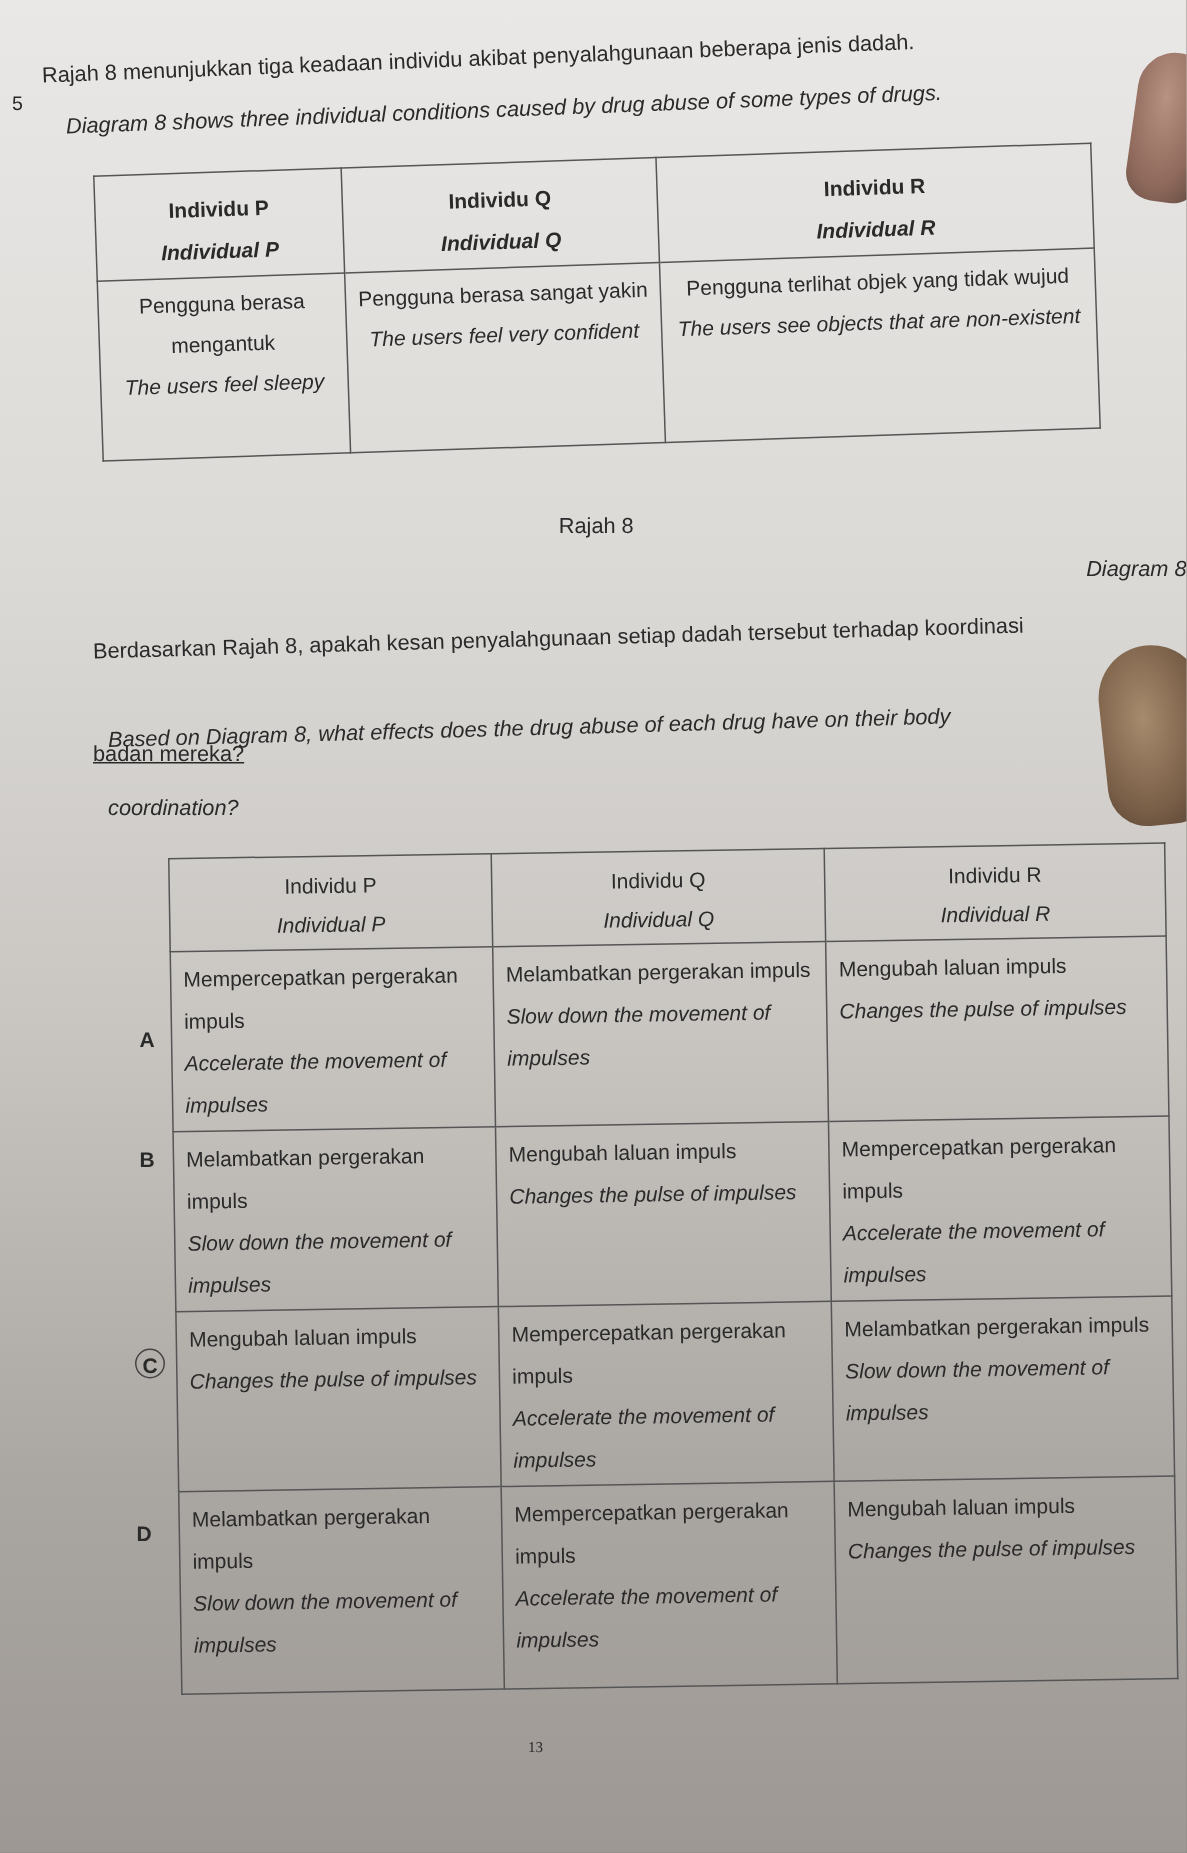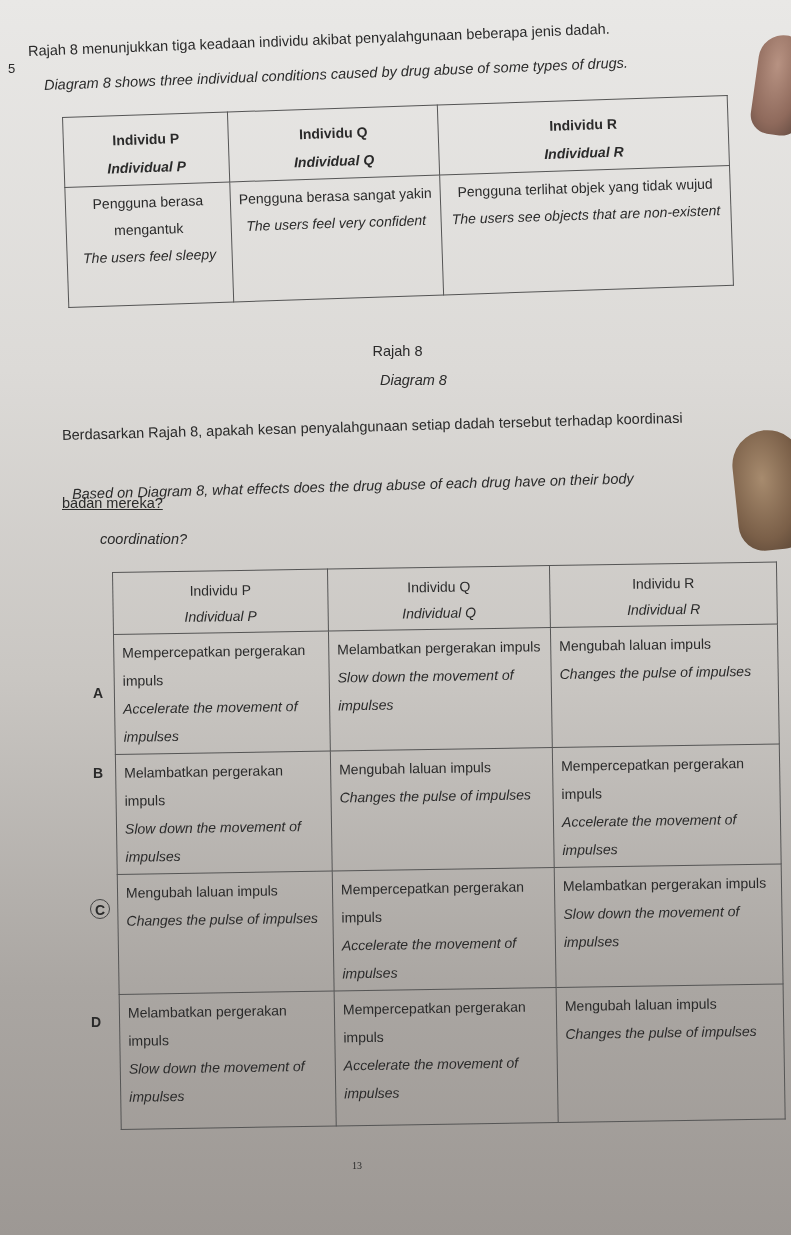--- a/index.html
+++ b/index.html
@@ -33,27 +33,27 @@
     .diag-table { left: 62px; top: 117px; width: 666px; transform: rotate(-1.9deg); transform-origin: left top; font-size: 14px; }
     .diag-table th { height: 70px; padding-top: 10px; line-height: 28px; }
     .diag-table td { height: 120px; padding-top: 4px; line-height: 27px; }
     .diag-table .ms-head { font-weight: bold; display: block; }
     .diag-table .en-head { font-weight: bold; font-style: italic; display: block; }
     .en { font-style: italic; display: block; }
     .ms { display: block; }
 
     .caption { position: absolute; left: 0; width: 791px; text-align: center; font-size: 14.5px; }
     .caption.ms-cap { top: 343px; padding-left: 4px; }
-    .caption.en-cap { top: 372px; font-style: italic; padding-left: 36px; }
+    .caption.en-cap { top: 372px; font-style: italic; padding-left: 36px; text-align: right; }
 
     .question { position: absolute; font-size: 14.5px; line-height: 1; white-space: nowrap; }
     .question.l1 { left: 62px; top: 428px; transform: rotate(-1.6deg); transform-origin: left center; }
     .question.l2 { left: 62px; top: 496px; text-decoration: underline; }
     .question.l3 { left: 72px; top: 487px; font-style: italic; transform: rotate(-1.6deg); transform-origin: left center; }
-    .question.l4 { left: 72px; top: 532px; font-style: italic; margin-left: 28px; }
+    .question.l4 { left: 72px; top: 532px; font-style: italic; }
 
     .opt-table { left: 112px; top: 572px; width: 665px; transform: rotate(-0.9deg); transform-origin: left top; font-size: 14px; }
     .opt-table th { height: 62px; padding-top: 6px; line-height: 26px; }
     .opt-table td { text-align: left; padding: 4px 8px 0 8px; line-height: 28px; height: 120px; }
     .opt-table .c1 { width: 215px; }
     .opt-table .c2 { width: 222px; }
     .opt-table .ms-head { display: block; }
     .opt-table .en-head { display: block; font-style: italic; }
 
     .opt-letter {

